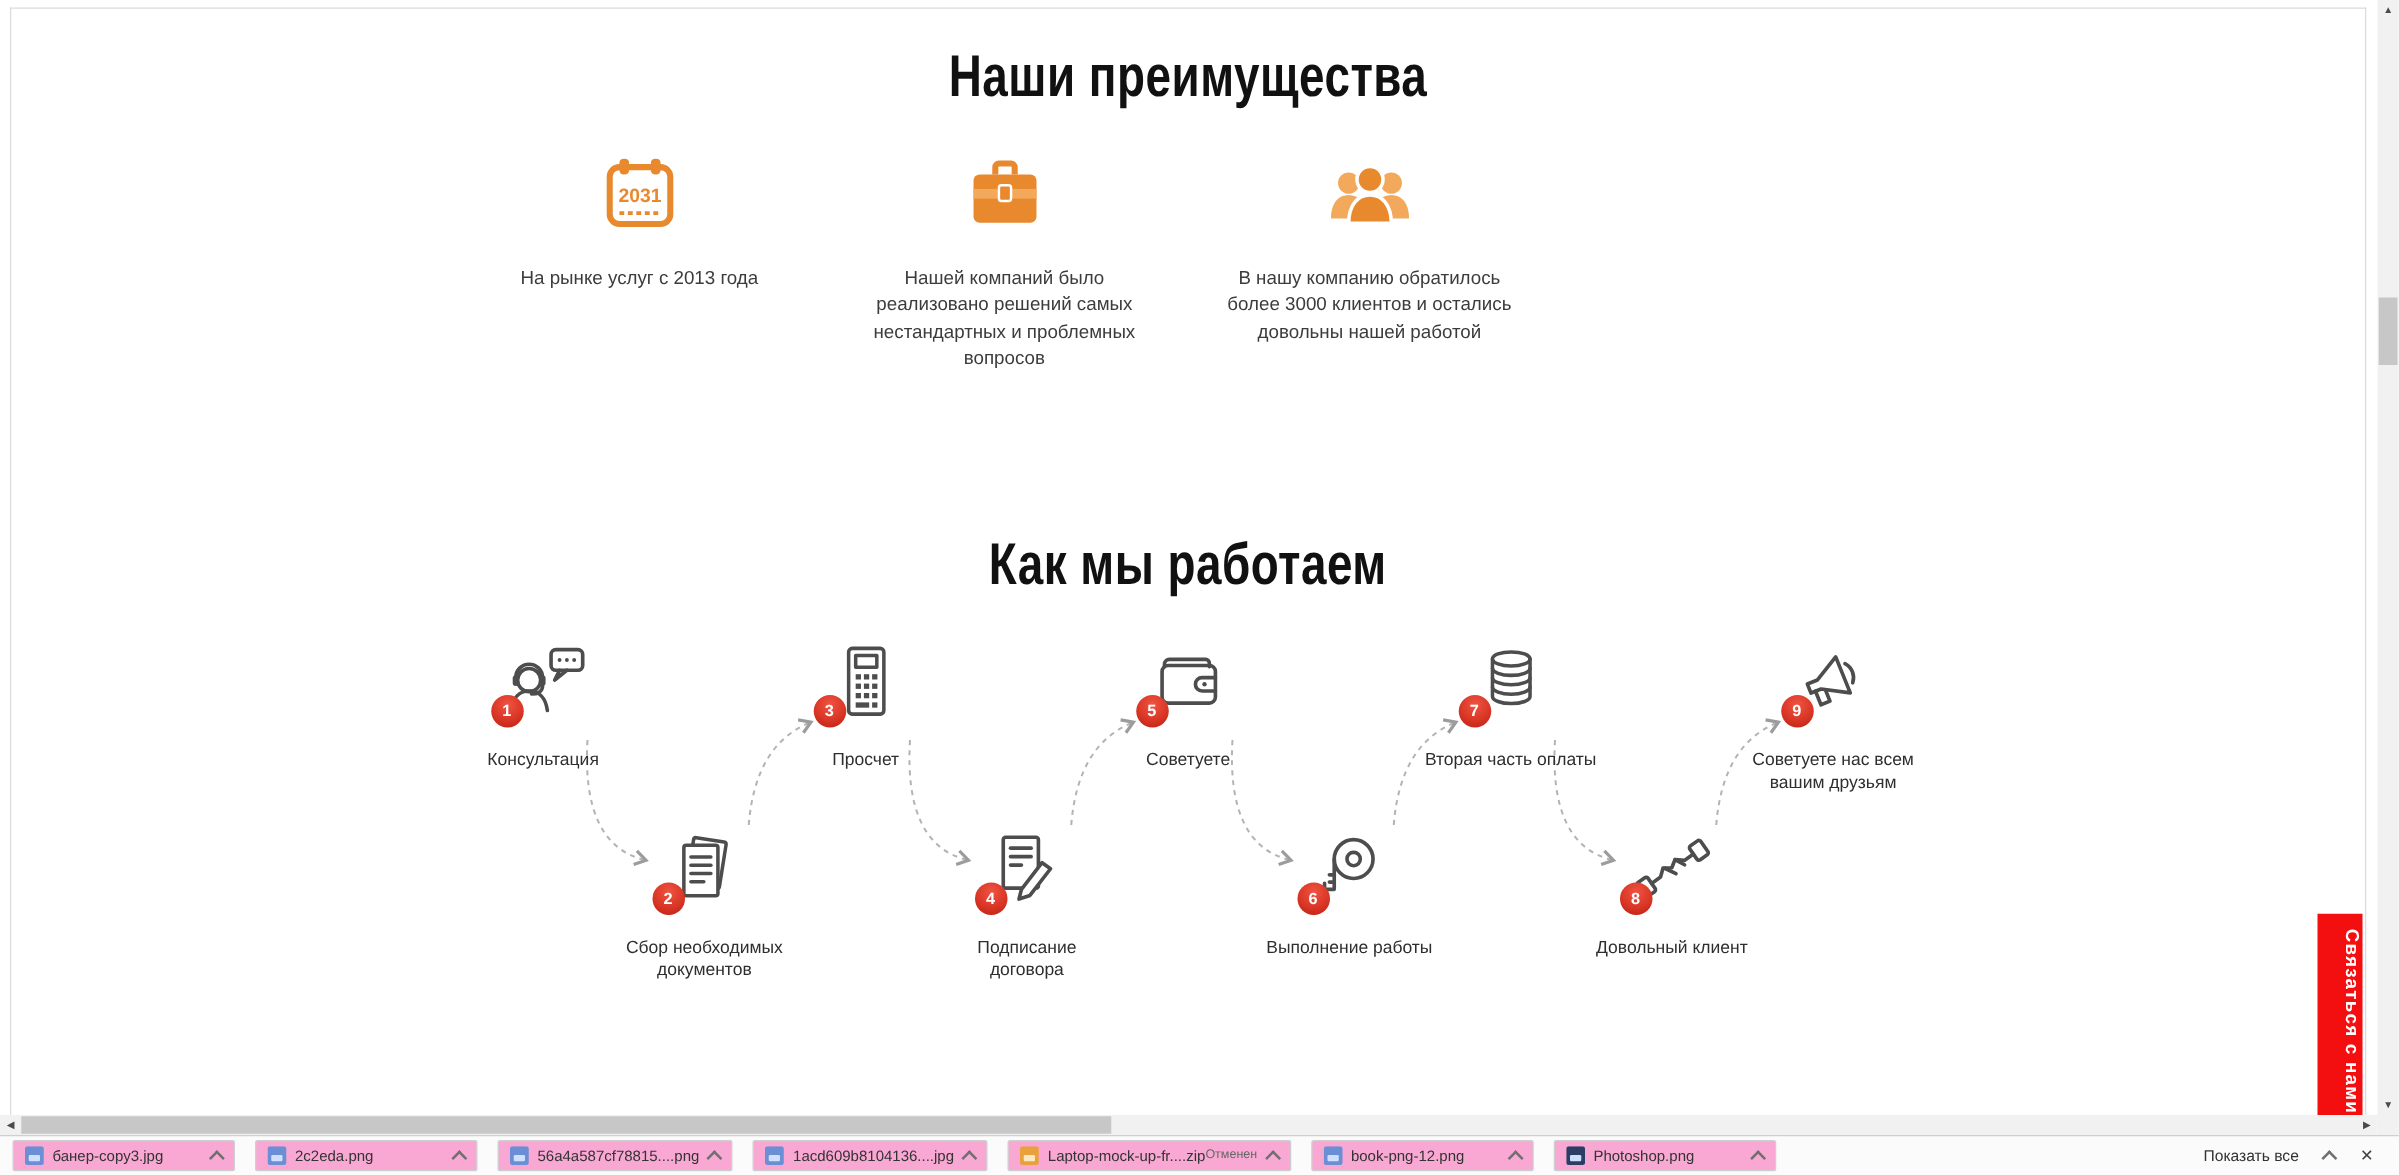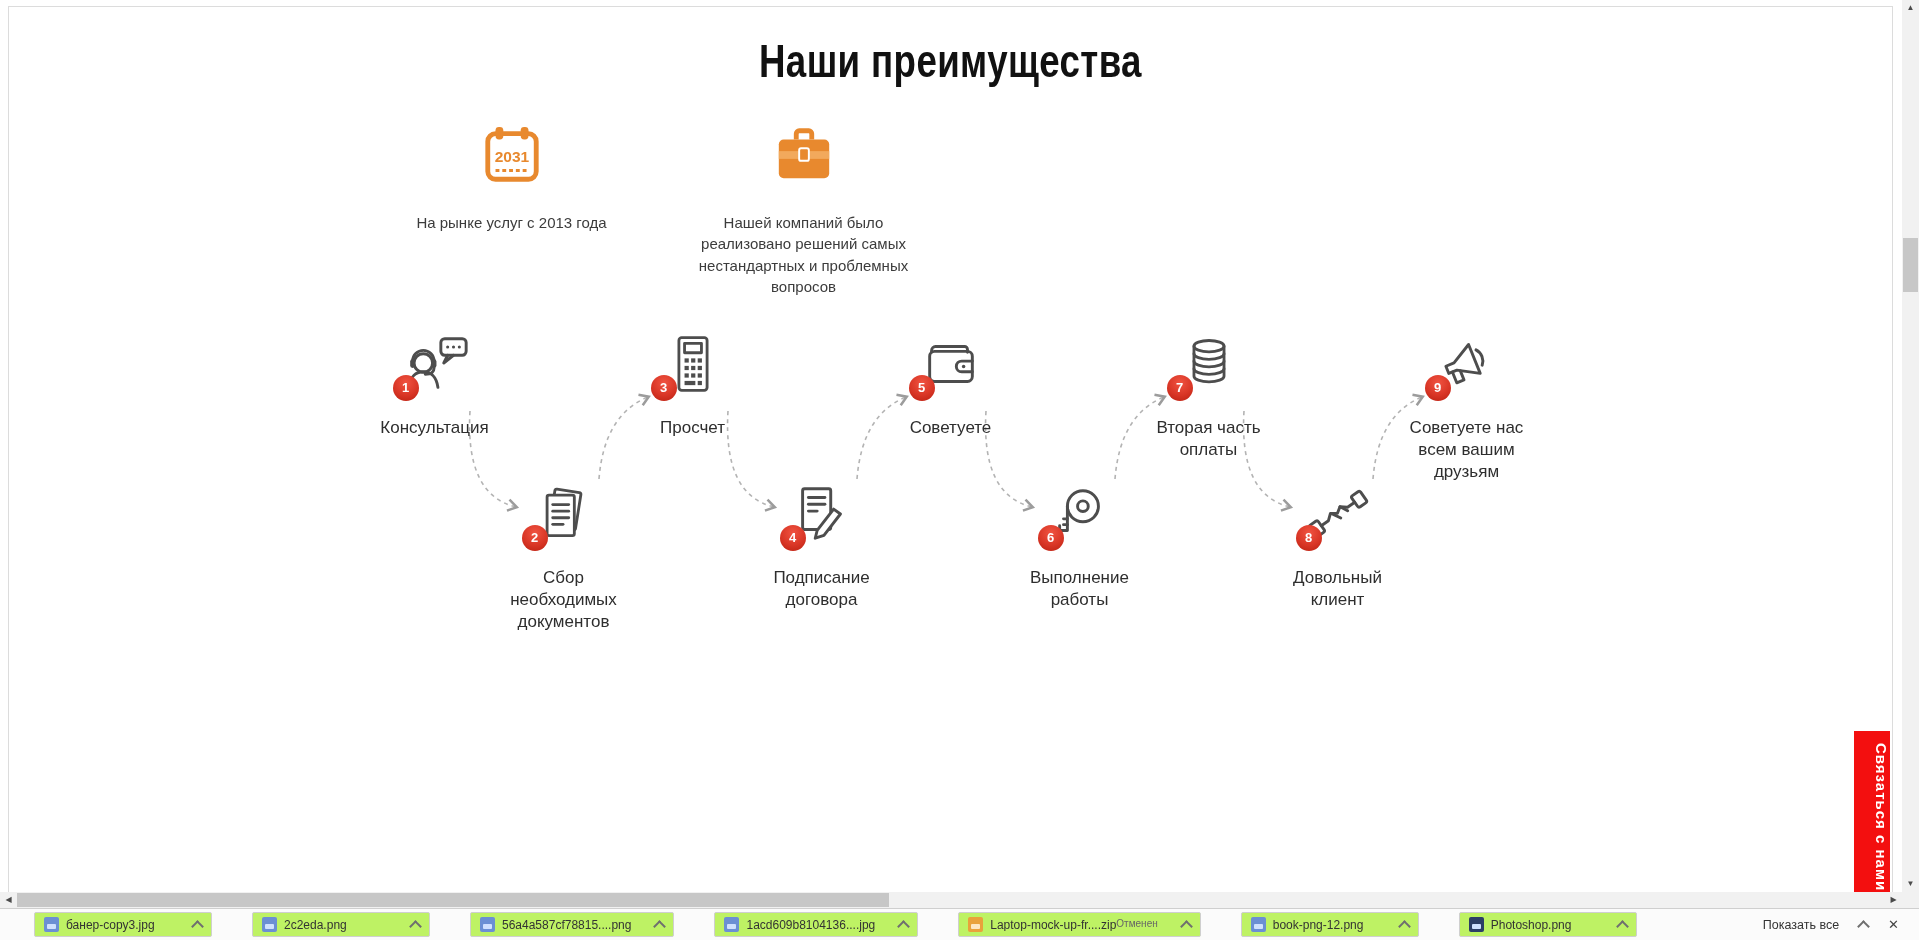--- a/index.html
+++ b/index.html
@@ -27,21 +27,21 @@
   .adv-icon{height:74px;display:flex;align-items:center;justify-content:center;}
   .adv-text{margin:20px auto 0;font-size:15px;line-height:1.42;color:#3c3c3c;max-width:242px;}
   .adv-icon text{font-family:"Liberation Sans",sans-serif;}
   
   .steps{position:relative;width:1160px;height:310px;margin:26px auto 0;}
   .arrows{position:absolute;left:0;top:0;width:1160px;height:310px;}
   .step{position:absolute;width:140px;text-align:center;}
   .step.bottom{top:150px;}
   .step-icon{height:82px;display:flex;align-items:center;justify-content:center;}
   .step-icon svg{stroke:#4d4d4d;fill:none;stroke-width:3;stroke-linecap:round;stroke-linejoin:round;}
-  .step-label{margin-top:12px;font-size:17px;line-height:1.3;color:#2e2e2e;}
+  .step-label{margin-top:12px;font-size:14px;line-height:1.3;color:#2e2e2e;}
   .step-badge{
     position:absolute;left:28px;top:52px;width:26px;height:26px;border-radius:50%;
     background:radial-gradient(circle at 50% 30%,#f05341 0%,#d93626 55%,#b91f10 100%);
     color:#fff;font-size:13px;font-weight:bold;line-height:26px;text-align:center;
   }
   
   .contact-btn{
     position:absolute;top:724px;right:2px;width:36px;height:168px;
     background:#f30f0f;color:#fff;writing-mode:vertical-rl;
     font-size:15px;font-weight:bold;letter-spacing:1px;
@@ -61,23 +61,23 @@
   .hscroll .arr.right{right:0;}
   .hscroll .thumb{position:absolute;left:17px;top:1px;width:872px;height:14px;background:#c7c7c7;cursor:pointer;}
   .scroll-corner{position:absolute;bottom:32px;right:0;width:17px;height:16px;background:#f1f1f1;}
   
   .dlbar{
     position:absolute;bottom:0;left:0;width:100%;height:32px;background:#fbfbfb;
     border-top:1px solid #cfcfcf;display:flex;align-items:center;gap:16px;
     padding:0 10px;box-sizing:border-box;
   }
   .dl-item{
-    display:flex;align-items:center;justify-content:space-between;gap:24px;
-    background:#bef264;border:1px solid #cfcfcf;border-radius:2px;height:25px;
-    padding:0 9px;min-width:178px;box-sizing:border-box;cursor:pointer;flex:0 0 auto;margin-left:24px;
+    display:flex;align-items:center;justify-content:space-between;gap:8px;
+    background:#f9a8d4;border:1px solid #cfcfcf;border-radius:2px;height:25px;
+    padding:0 9px;min-width:178px;box-sizing:border-box;cursor:pointer;flex:0 0 auto;
   }
   .dl-left{display:flex;align-items:center;gap:7px;overflow:hidden;}
   .file-ico{width:15px;height:15px;border-radius:2px;background:#6b8fd4;position:relative;flex:0 0 auto;}
   .file-ico::after{content:"";position:absolute;left:3px;bottom:3px;width:9px;height:5px;background:#cfe0ff;border-radius:1px;}
   .file-ico.zip{background:#e9a23b;}
   .file-ico.zip::after{background:#fde7c2;}
   .file-ico.dark{background:#2c3e66;}
   .dl-name{font-size:12px;color:#333;white-space:nowrap;}
   .dl-sub{font-size:10px;color:#666;white-space:nowrap;line-height:10px;}
   .dl-name-wrap{display:flex;line-height:12px;overflow:hidden;}
@@ -117,25 +117,41 @@
             <path d="M24 16 v-6 a3 3 0 0 1 3-3 h10 a3 3 0 0 1 3 3 v6" fill="none" stroke="#E8892E" stroke-width="5"></path>
             <rect x="6" y="16" width="52" height="40" rx="5" fill="#E8892E"></rect>
             <rect x="6" y="28" width="52" height="8" fill="#F2A95C"></rect>
             <rect x="27" y="25" width="10" height="13" rx="2" fill="#E8892E" stroke="#fff" stroke-width="2"></rect>
           </svg>
         </div>
         <p class="adv-text">Нашей компаний было реализовано решений самых нестандартных и проблемных вопросов</p>
       </div>
 
 
+      <div class="adv-col">
+        <div class="adv-icon">
+          <svg width="72" height="62" viewBox="0 0 76 64">
+            <circle cx="20" cy="23" r="9" fill="#F2A95C"></circle>
+            <path d="M5 53 c0-13 6-20 15-20 c9 0 15 7 15 20 z" fill="#F2A95C"></path>
+            <circle cx="56" cy="23" r="9" fill="#F2A95C"></circle>
+            <path d="M41 53 c0-13 6-20 15-20 c9 0 15 7 15 20 z" fill="#F2A95C"></path>
+            <circle cx="38" cy="20" r="11" fill="#E8892E" stroke="#fff" stroke-width="3"></circle>
+            <path d="M20 57 c0-16 8-24 18-24 c10 0 18 8 18 24 z" fill="#E8892E" stroke="#fff" stroke-width="3"></path>
+          </svg>
+        </div>
+        <p class="adv-text">В нашу компанию обратилось более 3000 клиентов и остались довольны нашей работой</p>
+      </div>
 
     </div>
   </section>
 
   <section>
+    <h1 class="section-title title-work">
+      <span class="t">Как мы работаем</span>
+    </h1>
 
     <div class="steps">
 
       <svg class="arrows" viewBox="0 0 1160 310">
         <defs>
           <marker id="ah" markerWidth="9" markerHeight="9" refX="6" refY="4.5" orient="auto">
             <path d="M1 1 L6.5 4.5 L1 8" fill="none" stroke="#9c9c9c" stroke-width="1.6"></path>
           </marker>
         </defs>
         <g fill="none" stroke="#b3b3b3" stroke-width="1.6" stroke-dasharray="4 4">

